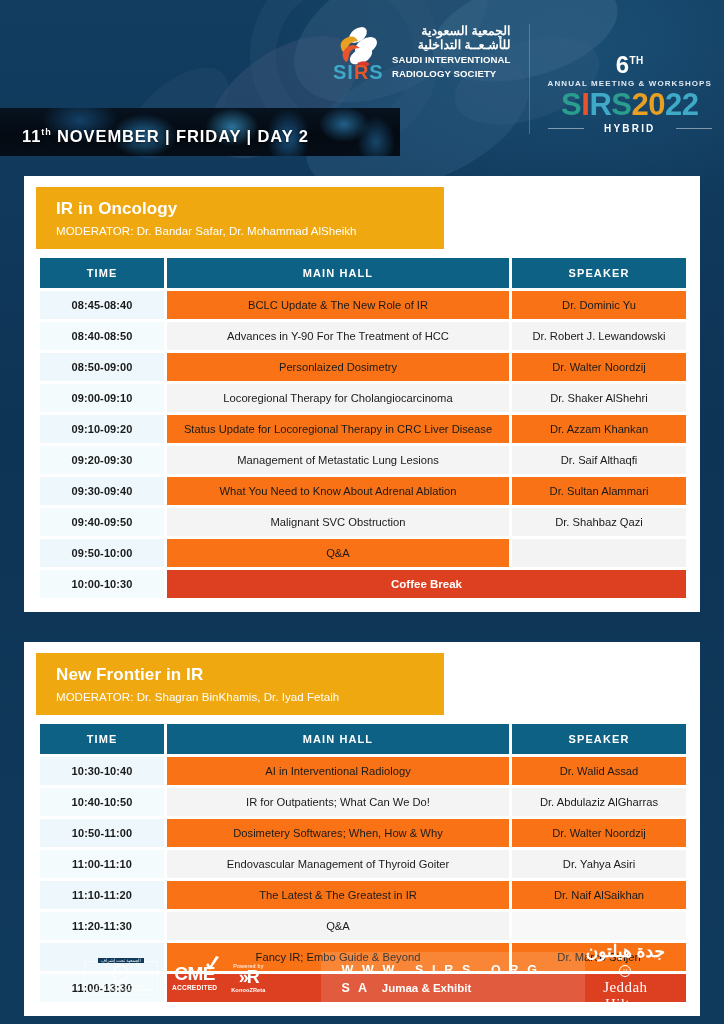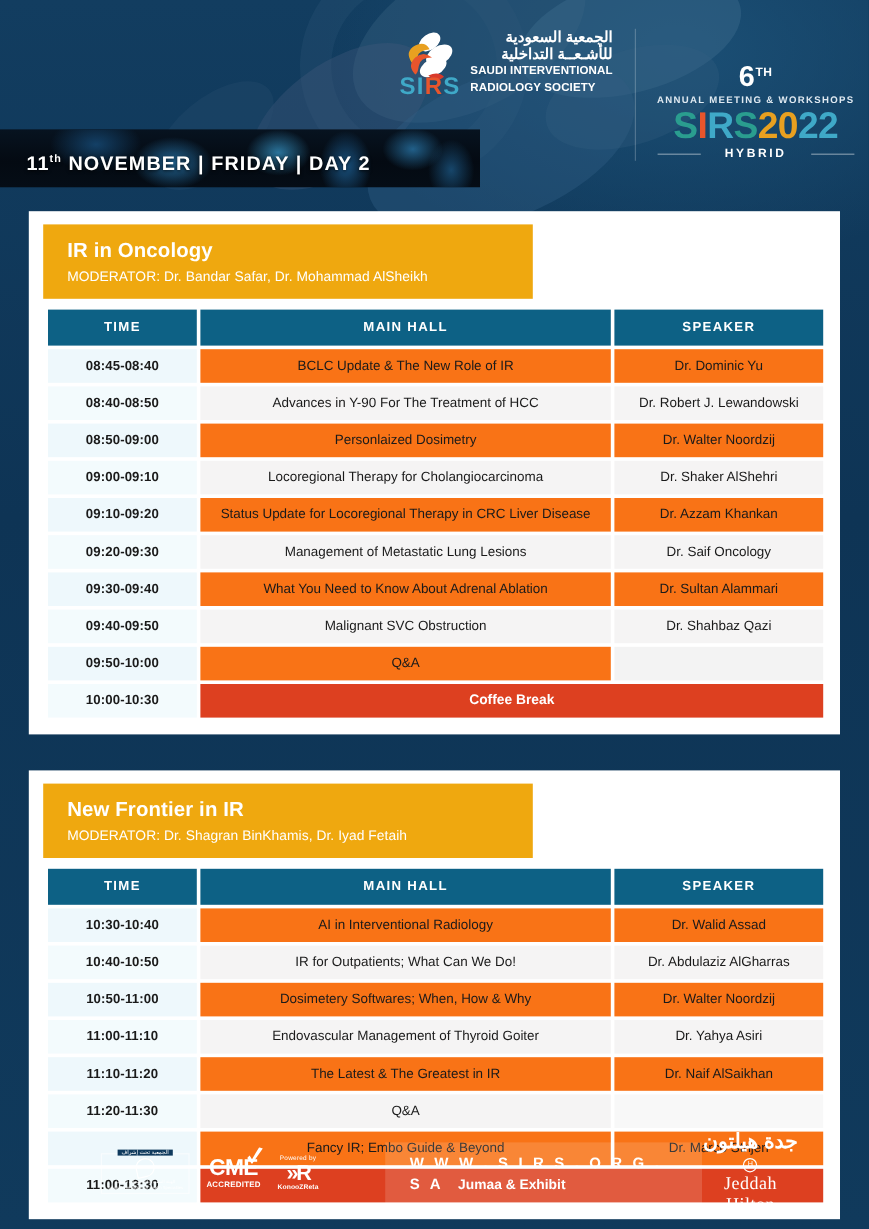--- a/index.html
+++ b/index.html
@@ -226,21 +226,21 @@
             <td class="spk">Dr. Shaker AlShehri</td>
           </tr>
           <tr class="odd">
             <td class="time">09:10-09:20</td>
             <td class="hall">Status Update for Locoregional Therapy in CRC Liver Disease</td>
             <td class="spk">Dr. Azzam Khankan</td>
           </tr>
           <tr class="even">
             <td class="time">09:20-09:30</td>
             <td class="hall">Management of Metastatic Lung Lesions</td>
-            <td class="spk">Dr. Saif Oncology</td>
+            <td class="spk">Dr. Saif Althaqfi</td>
           </tr>
           <tr class="odd">
             <td class="time">09:30-09:40</td>
             <td class="hall">What You Need to Know About Adrenal Ablation</td>
             <td class="spk">Dr. Sultan Alammari</td>
           </tr>
           <tr class="even">
             <td class="time">09:40-09:50</td>
             <td class="hall">Malignant SVC Obstruction</td>
             <td class="spk">Dr. Shahbaz Qazi</td>

